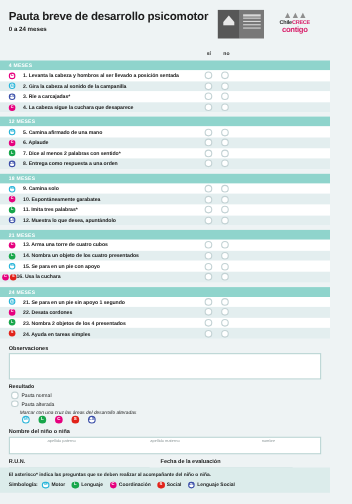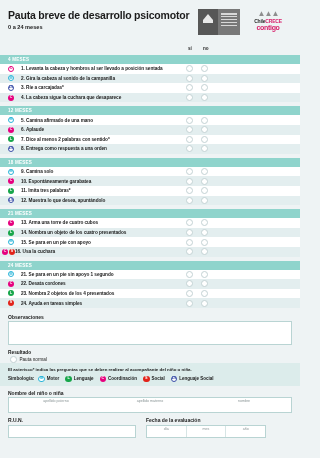--- a/index.html
+++ b/index.html
@@ -2,21 +2,21 @@
 <html><head>
 <meta charset="utf-8">
 <style>
   * { box-sizing: border-box; margin: 0; padding: 0; }
   html, body {
     width: 300px; height: 458px;
     background: #eef3f4;
     font-family: "Liberation Sans", sans-serif;
     overflow: hidden;
   }
-  .page { position: relative; width: 300px; height: 386px; background: #eef3f4; }
+  .page { position: relative; width: 300px; height: 448px; background: #eef3f4; }
 
   
   .header { display: flex; align-items: flex-start; padding: 7px 8px 0 8px; height: 46px; }
   .header-text { flex: 1; padding-top: 3px; }
   .doc-title { font-size: 10.5px; font-weight: bold; color: #1b1b1b; letter-spacing: -0.2px; line-height: 1.05; }
   .doc-sub { font-size: 5.6px; font-weight: bold; color: #1b1b1b; margin-top: 2.5px; }
   .logos { display: flex; align-items: flex-start; gap: 4px; padding-top: 2px; }
   .gob-logo { width: 42px; height: 26px; display: flex; border: 0; }
   .gob-left { width: 20px; background: #575757; position: relative; }
   .gob-right { width: 22px; background: #787878; position: relative; }

